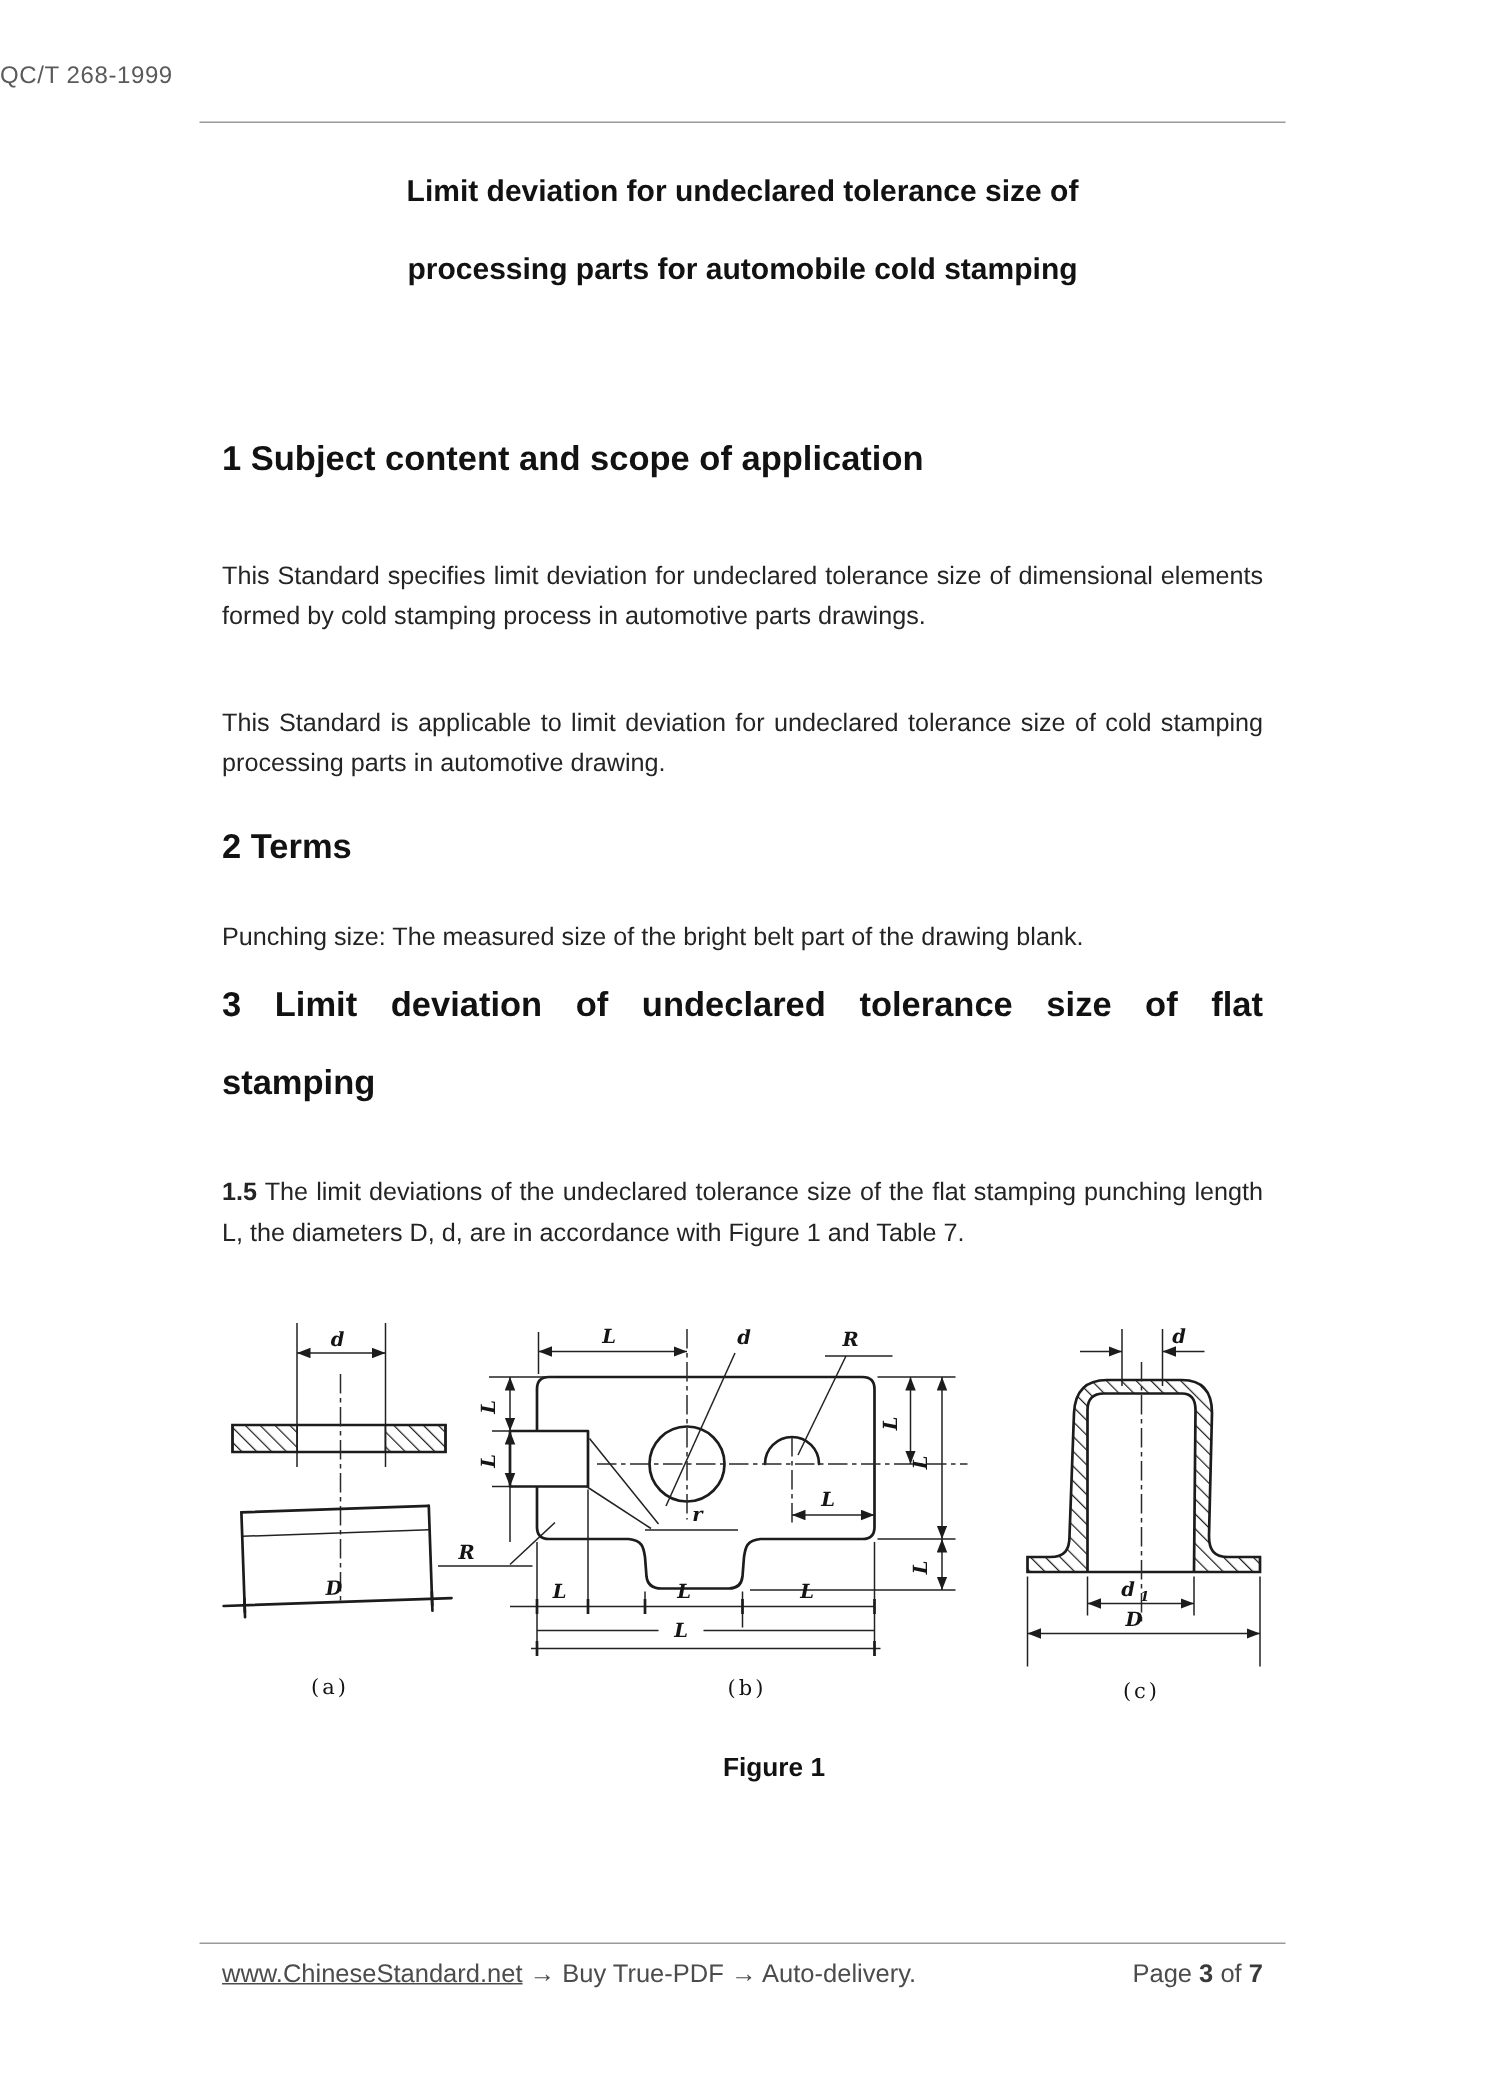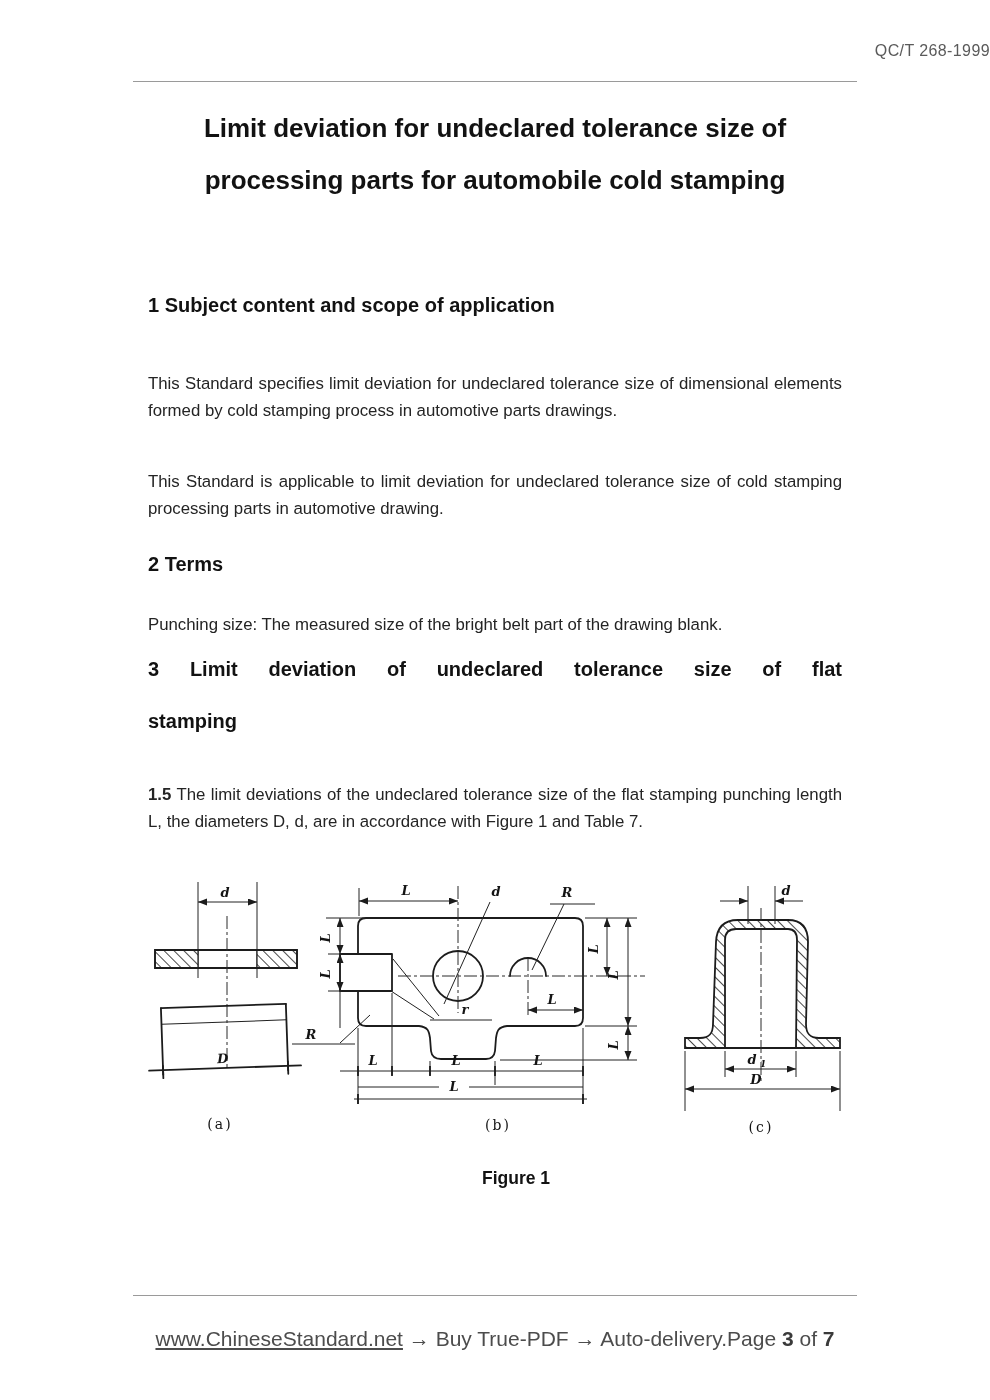--- a/index.html
+++ b/index.html
@@ -2,53 +2,53 @@
 <html><head>
 <meta charset="utf-8">
 <style>
   html,body { margin:0; padding:0; background:#e8e8e8; }
   .page {
     position:relative; width:990px; height:1400px; margin:0 auto;
     background:#ffffff; font-family:"Liberation Sans", sans-serif;
     color:#262626; overflow:hidden;
   }
   .hdr-code {
-    position:absolute; top:42px; left:0; width:990px; text-align:right;
+    position:absolute; top:42px; left:0; width:990px; text-align:left;
     font-size:16px; color:#5a5a5a; letter-spacing:.4px;
   }
   .rule { position:absolute; left:133px; width:724px; height:0; border-top:1.2px solid #9a9a9a; }
   .rule-top { top:81px; }
   .rule-bottom { top:1295px; }
   .doc-title {
     position:absolute; top:102px; left:148px; width:694px; text-align:center;
-    font-weight:bold; font-size:26px; line-height:52px; color:#121212;
-  }
-  .h-sec { position:absolute; left:148px; width:694px; font-weight:bold; font-size:20px; color:#121212; line-height:30px; }
+    font-weight:bold; font-size:20px; line-height:52px; color:#121212;
+  }
+  .h-sec { position:absolute; left:148px; width:694px; font-weight:bold; font-size:23px; color:#121212; line-height:30px; }
   .h-sec1 { top:290px; }
   .h-sec2 { top:529px;margin-top:20px; }
   .h-sec3 { top:643px; line-height:52px; }
   .h-sec3 .jline { display:block; text-align:justify; text-align-last:justify; }
   .para {
     position:absolute; left:148px; width:694px; font-size:16.8px; line-height:27px;
     text-align:justify; color:#242424;
   }
   .p-1 { top:353px; }
   .p-2 { top:451px; }
   .p-terms { top:594px; }
   .p-31 { top:764px; }
   .bold-run { font-weight:bold; }
   .figure-wrap { position:absolute; left:140px; top:858px; width:710px; height:292px; }
   .fig-caption {
     position:absolute; top:1168px; left:0; width:990px; text-align:center;
     font-weight:bold; font-size:17.5px; color:#121212;padding-left:21px;
   }
   .footer-row {
     position:absolute; top:1306px; left:148px; width:694px;
-    display:flex; justify-content:center; align-items:baseline;
-    font-size:21px; color:#4c4c4c;margin-top:21px;
+    display:flex; justify-content:space-between; align-items:baseline;
+    font-size:17px; color:#4c4c4c;
   }
   .f-left { white-space:nowrap; }
   .f-link { text-decoration:underline; color:#4c4c4c; cursor:pointer; }
   .f-right { white-space:nowrap; }
   .f-b { font-weight:bold; color:#3a3a3a; }
 
   
   .ol   { fill:#ffffff; stroke:#1c1c1c; stroke-width:1.8; stroke-linejoin:round; }
   .ln   { stroke:#1c1c1c; stroke-width:1.8; fill:none; stroke-linecap:round; }
   .thin { stroke:#222222; stroke-width:1; fill:none; }

